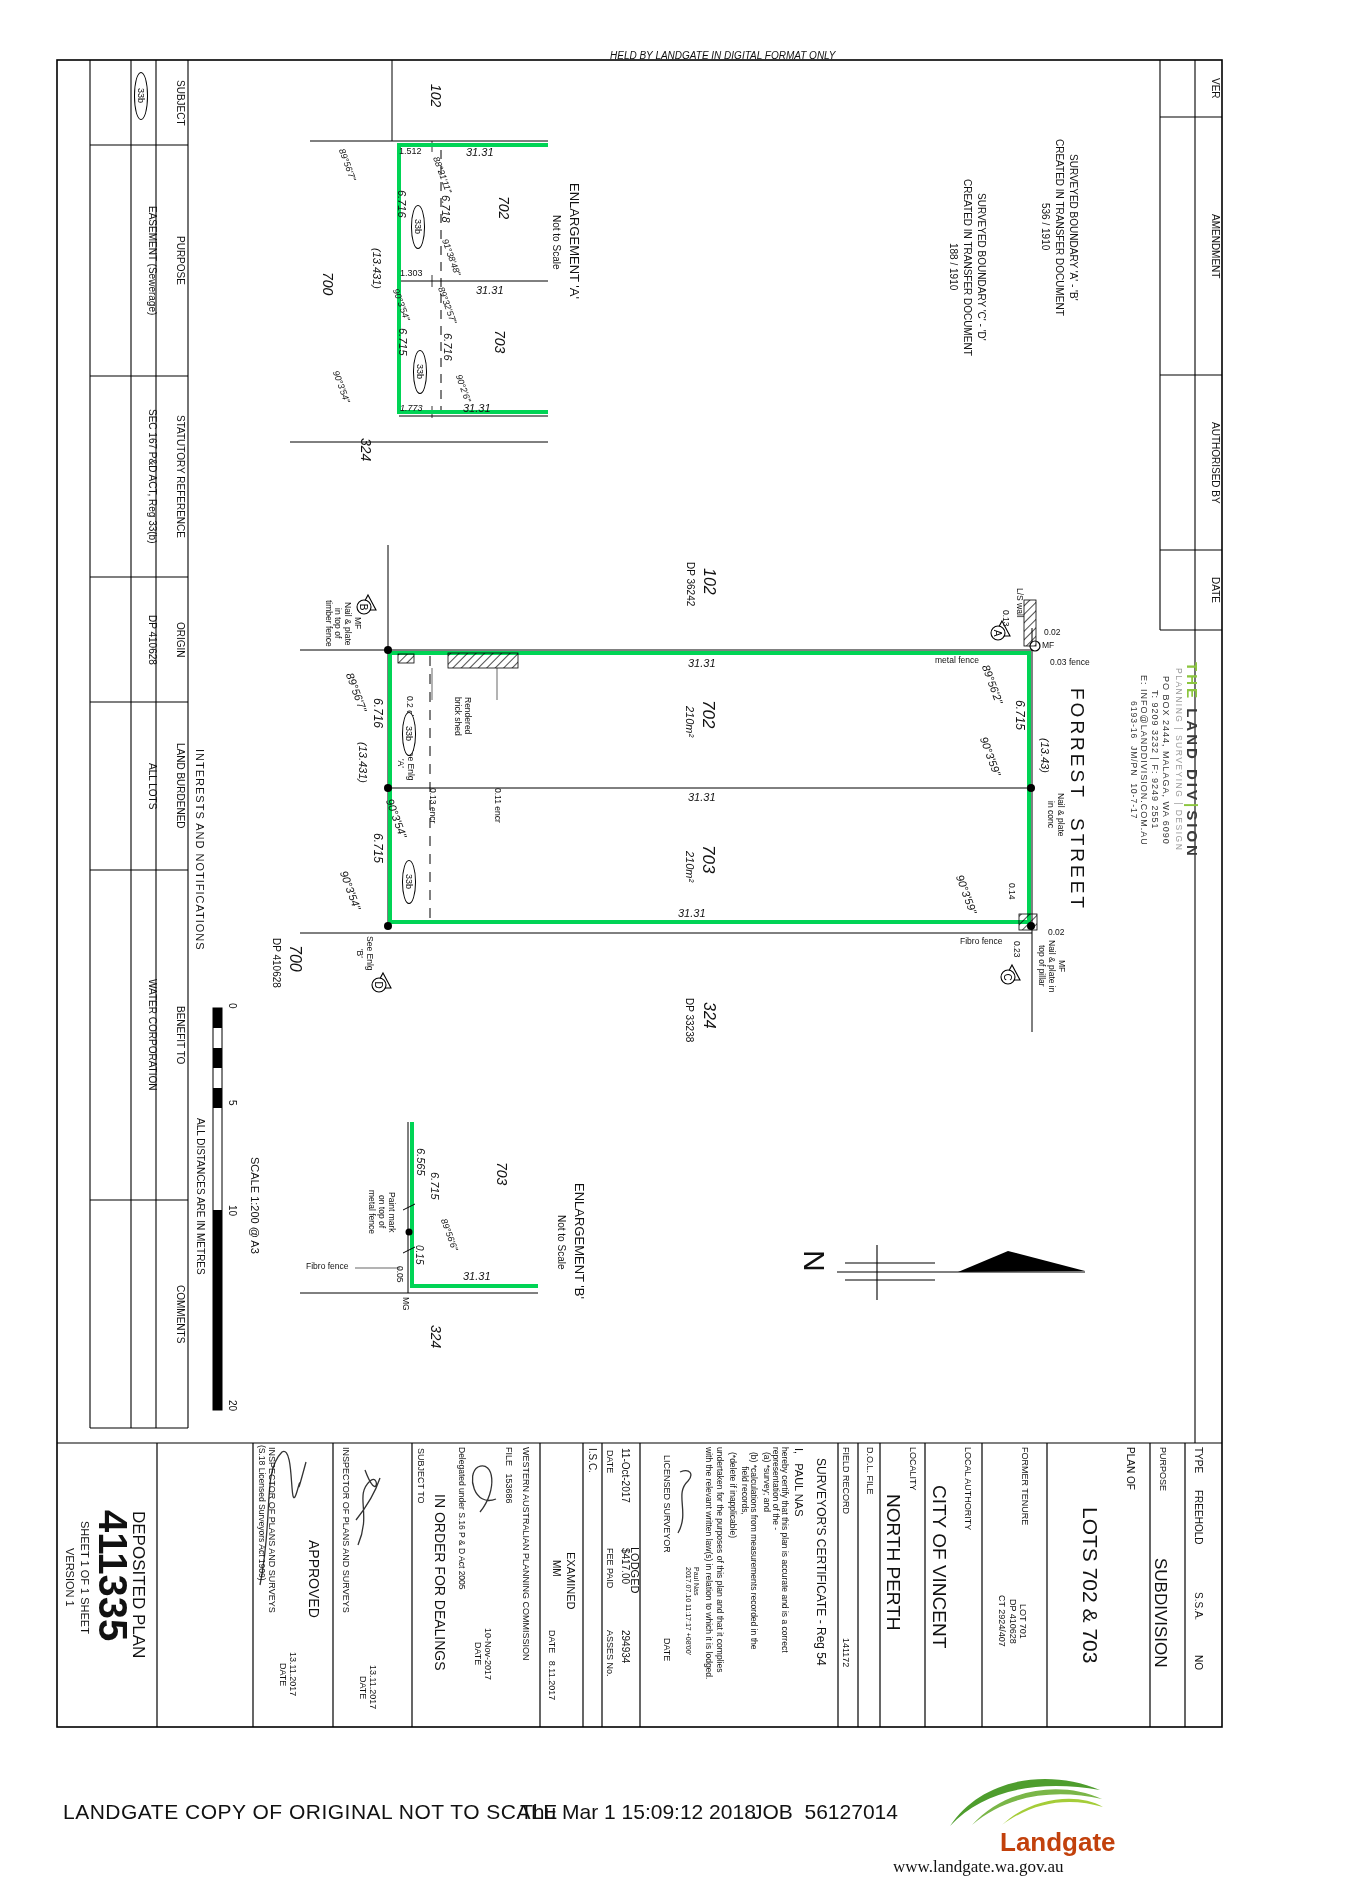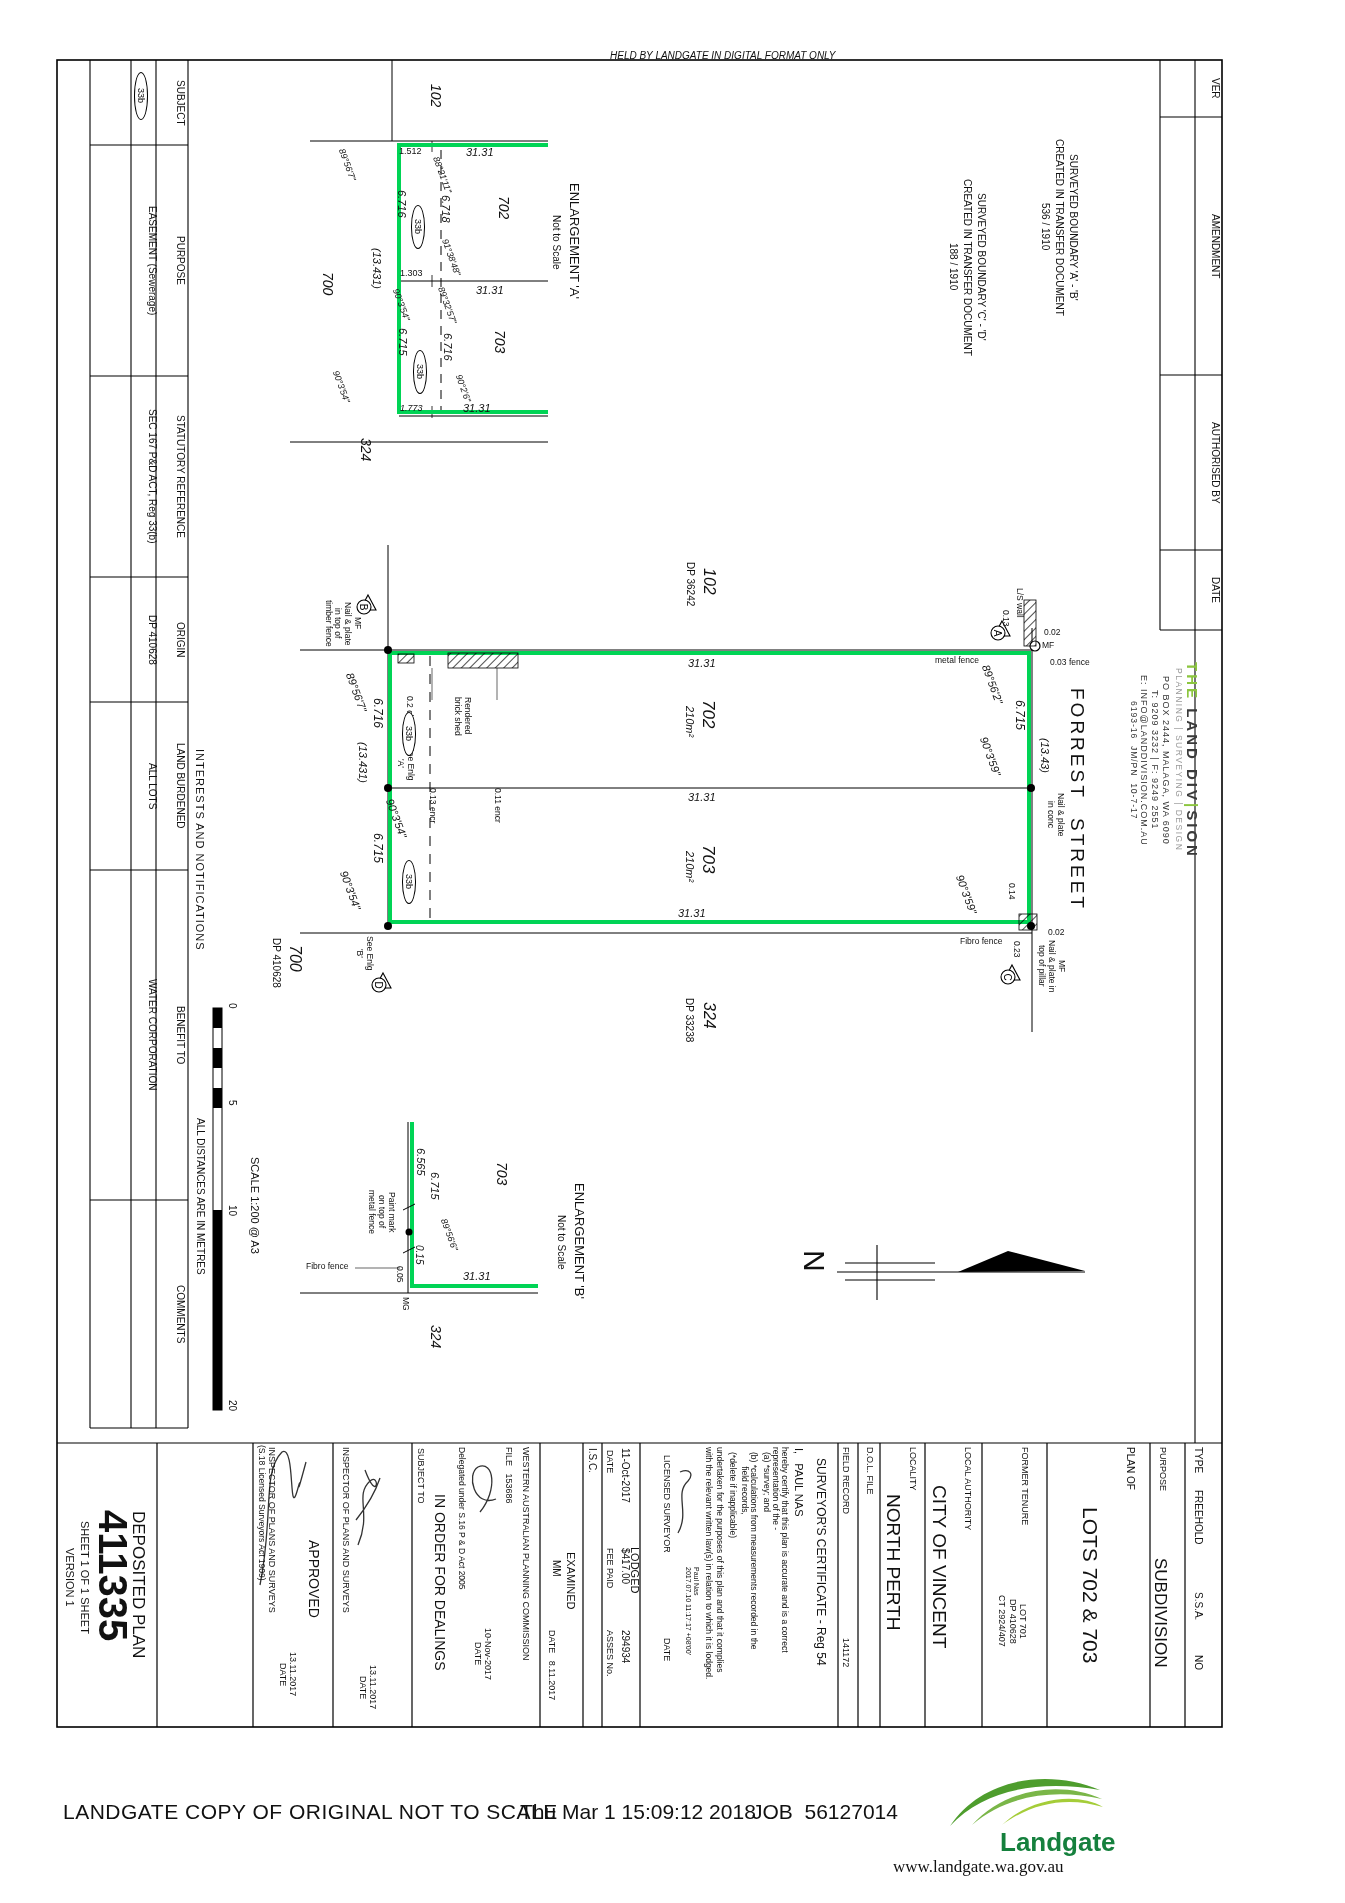--- a/index.html
+++ b/index.html
@@ -388,16 +388,16 @@
   <div class="lbl vt s9" style="left:1158px;top:1447px;">PURPOSE</div>
   <div class="lbl v s17" style="left:1150px;top:1545px;height:135px;">SUBDIVISION</div>
   <div class="lbl vt s10" style="left:1192px;top:1447px;">TYPE</div>
   <div class="lbl vt s10" style="left:1192px;top:1490px;">FREEHOLD</div>
   <div class="lbl vt s10" style="left:1192px;top:1592px;">S.S.A.</div>
   <div class="lbl vt s10" style="left:1192px;top:1655px;">NO</div>
 
   <div class="lbl s21" style="left:63px;top:1800px;letter-spacing:0.5px;">LANDGATE COPY OF ORIGINAL NOT TO SCALE</div>
   <div class="lbl s21" style="left:520px;top:1800px;">Thu Mar 1 15:09:12 2018</div>
   <div class="lbl s21" style="left:752px;top:1800px;">JOB  56127014</div>
-  <div class="lbl s26" style="left:1000px;top:1828px;font-weight:bold;color:#15803d;">Landgate</div>
+  <div class="lbl s26" style="left:1000px;top:1828px;font-weight:bold;color:#c2410c;">Landgate</div>
   <div class="lbl serif" style="left:893px;top:1857px;font-size:17px;">www.landgate.wa.gov.au</div>
 
 </div>
 
 </body></html>

